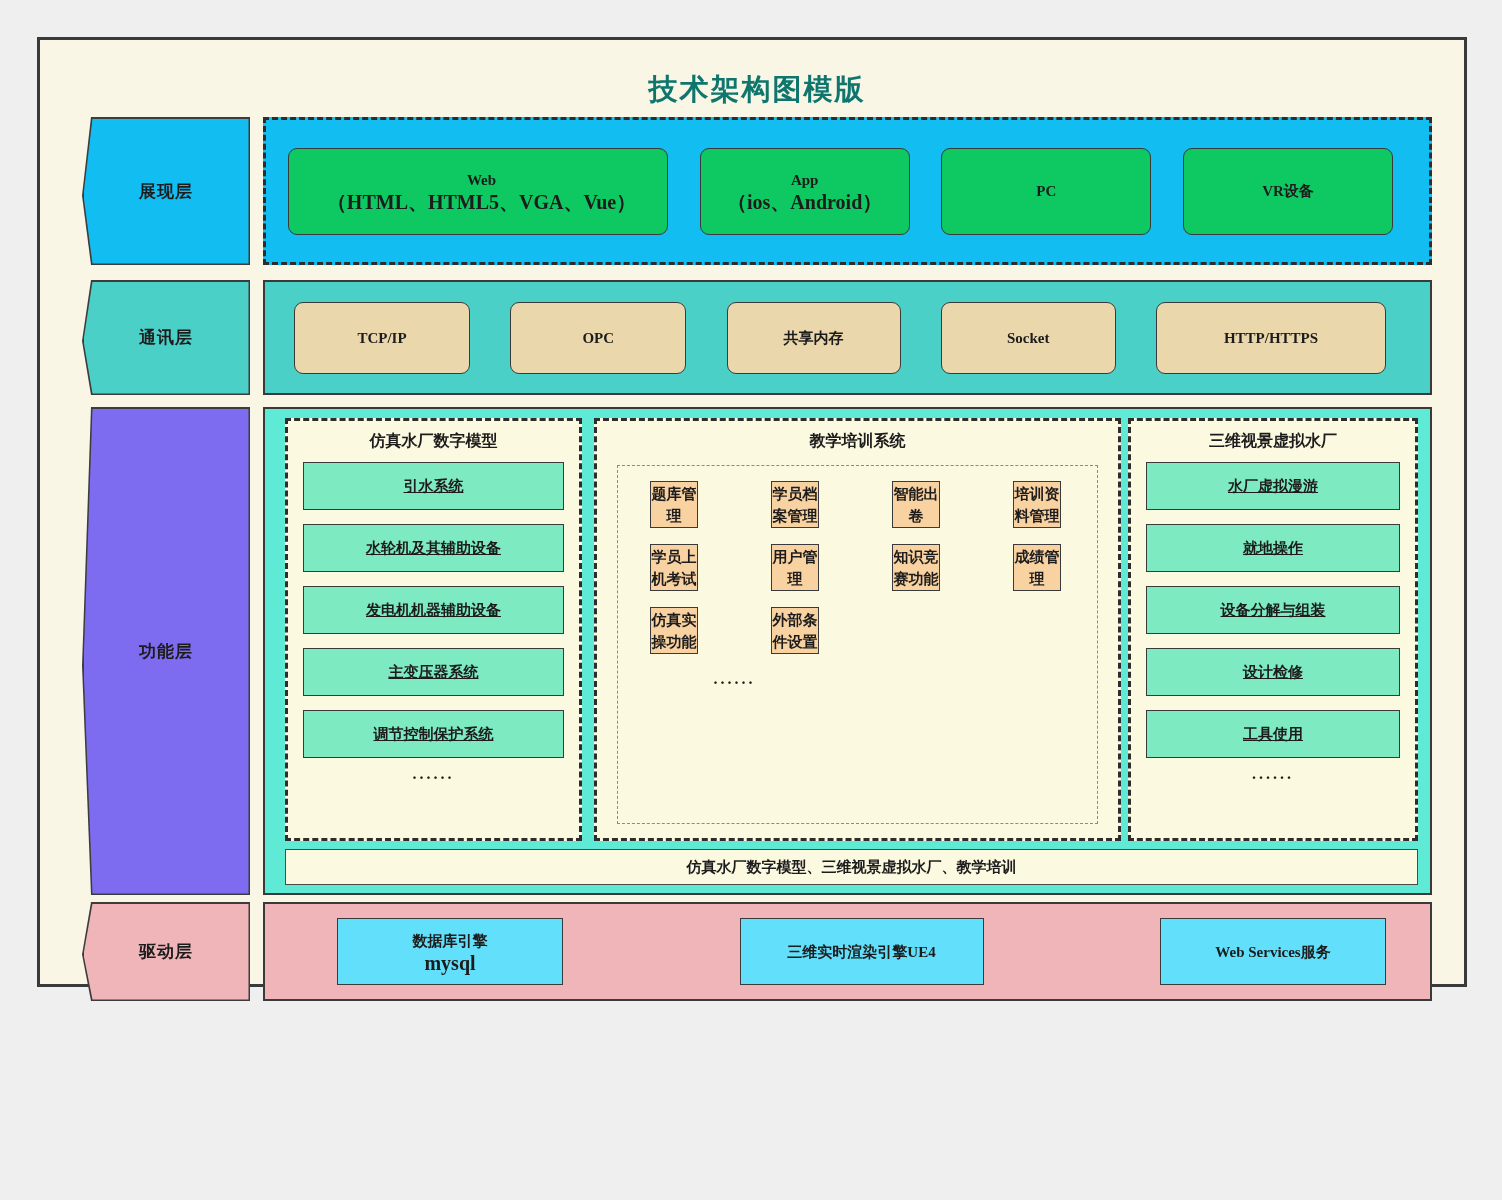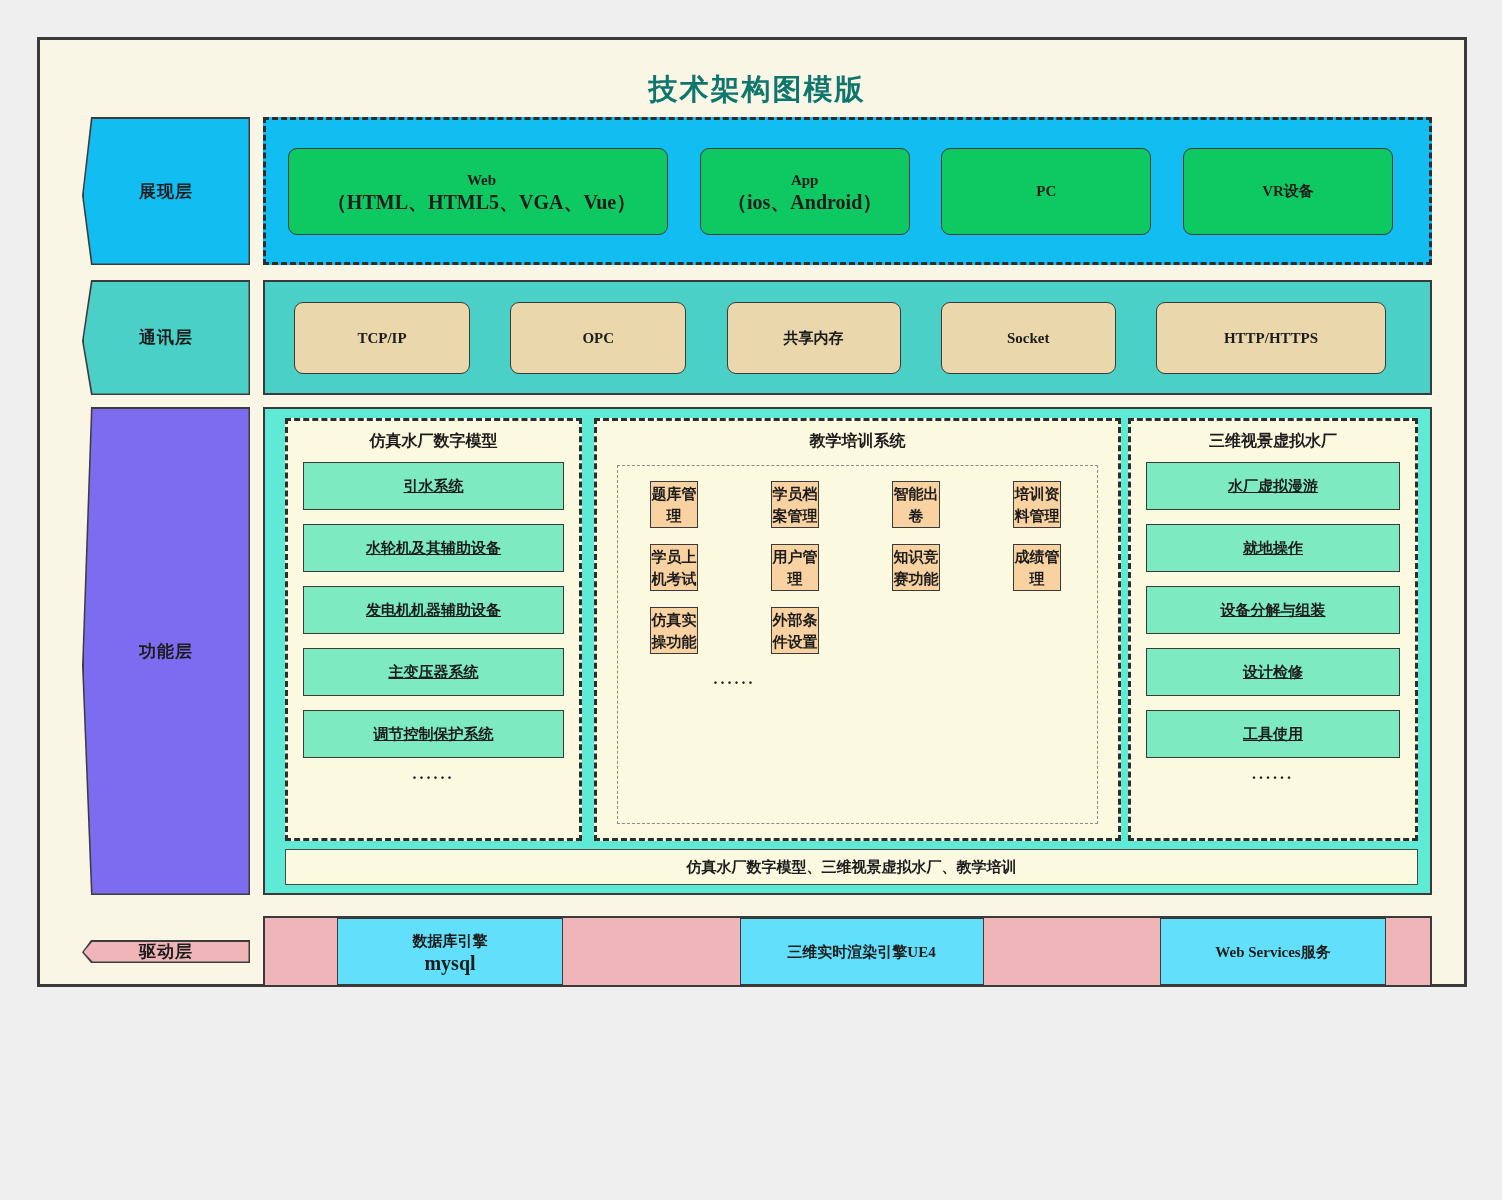--- a/index.html
+++ b/index.html
@@ -20,21 +20,21 @@
     height:77px; padding-top:30px;
     text-align:center;
     font-family:"Liberation Sans","DejaVu Sans",sans-serif;
     font-weight:800; font-size:29px; color:#0f766e;
     letter-spacing:2px;
   }
   .layer-row { display:flex; align-items:stretch; }
   .r1 { height:148px; margin-bottom:15px; }
   .r2 { height:115px; margin-bottom:12px; }
   .r3 { height:488px; margin-bottom:7px; }
-  .r4 { height:99px;align-items:center; }
+  .r4 { height:99px; }
 
   
   .layer-label { position:relative; width:168px; flex:none; margin-right:13px; }
   .label-fill, .label-fill-inner {
     position:absolute;
     clip-path:polygon(9px 0%, 100% 0%, 100% 100%, 9px 100%, 0% 53%);
   }
   .label-fill { inset:0; background:#3c3c3c; }
   .label-fill-inner { inset:1.5px; background:var(--c,#ccc); }
   .label-text {

